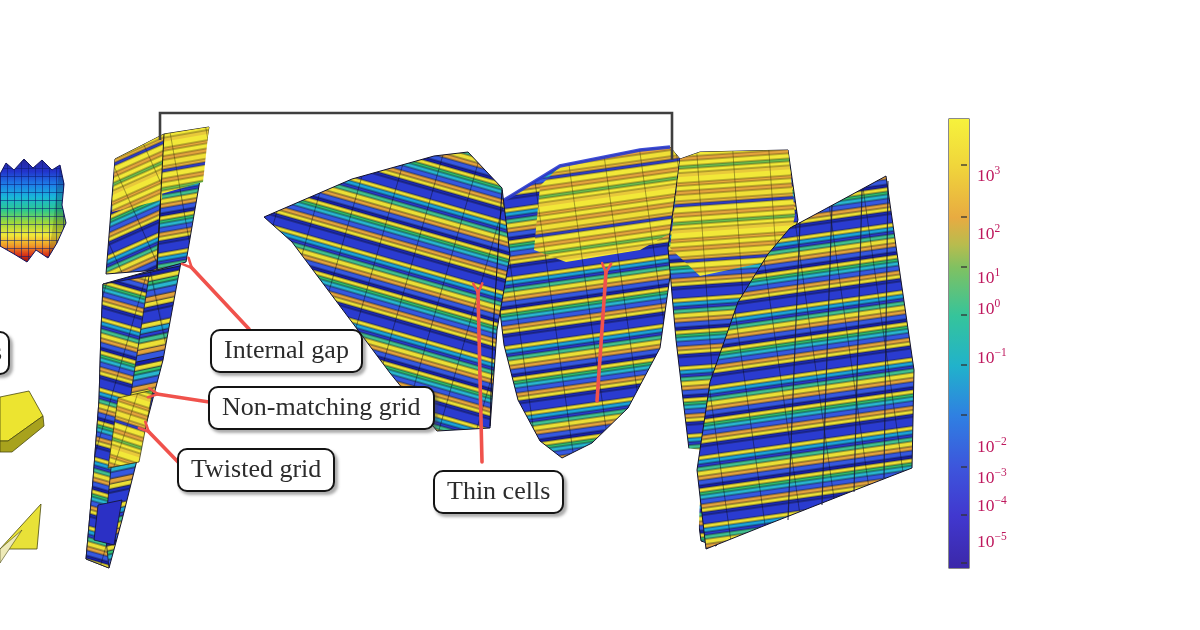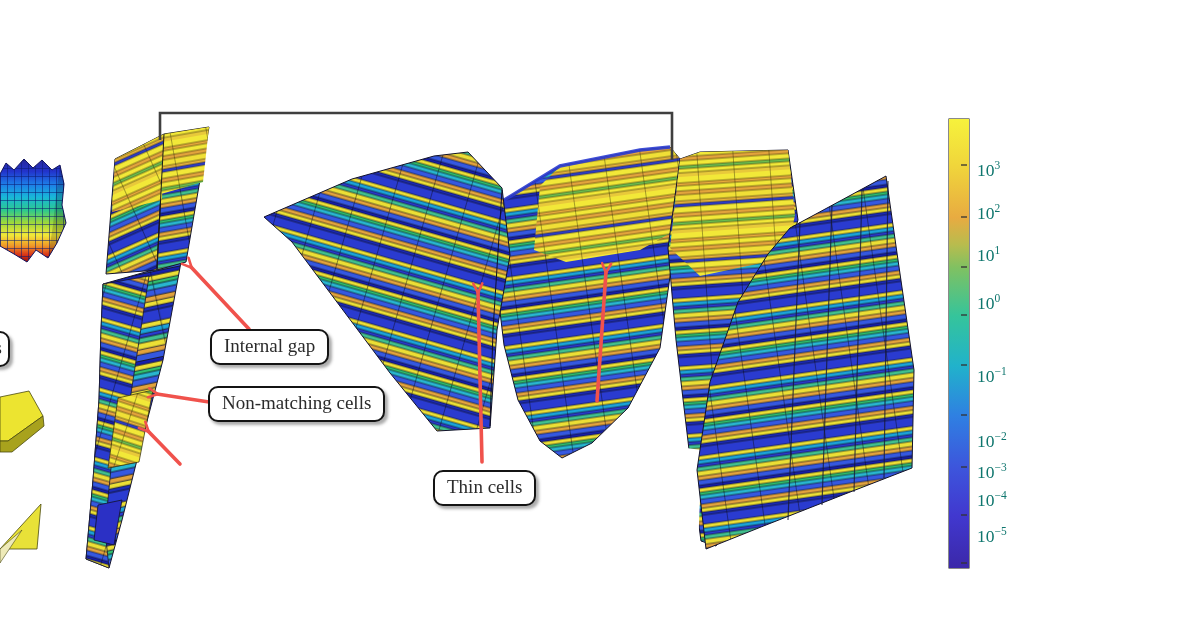--- a/index.html
+++ b/index.html
@@ -1,30 +1,30 @@
 <!DOCTYPE html>
 <html><head>
 <meta charset="utf-8">
 <style>
   html,body{margin:0;padding:0;background:#fff;}
   .stage{position:relative;width:1200px;height:630px;background:#ffffff;overflow:hidden;
          font-family:"Liberation Serif","DejaVu Serif",serif;}
   .scene{position:absolute;left:0;top:0;}
   .ann{position:absolute;background:#fff;border:2.5px solid #141414;border-radius:10px;
-       padding:4px 12px 6px;font-size:19px;font-weight:500;color:#2b2b2b;white-space:nowrap;
+       padding:4px 12px 6px;font-size:26px;font-weight:500;color:#2b2b2b;white-space:nowrap;
        box-shadow:2.5px 3px 3px rgba(70,70,70,.45);line-height:1.15;}
   .ann.cut{width:34px;text-align:right;padding-right:6px;}
   .cbar-wrap{position:absolute;left:0;top:0;width:1200px;height:630px;pointer-events:none;}
   .cbar{position:absolute;left:948px;top:118px;width:20px;height:449px;
         border:1px solid #8a8a8a;border-radius:1px;
         background:linear-gradient(to bottom,
           #f6f23c 0%, #f0d53b 10.5%, #e8ab41 22%, #b8bc4e 28%, #7fc162 33.2%,
           #35c49b 43.9%, #21b2cb 55%, #2f80e2 66.1%, #3d55dc 77.7%,
           #4138cf 88.4%, #3b28a9 100%);}
-  .cb-tick{position:absolute;left:977px;font-size:17.5px;color:#0f766e;line-height:22px;}
+  .cb-tick{position:absolute;left:977px;font-size:17.5px;color:#be185d;line-height:32px;}
   .cb-tick sup{font-size:11.5px;}
   .cb-mark{position:absolute;left:961px;width:6px;height:2px;background:#333;opacity:.65;}
 </style>
 </head>
 <body>
 
 <div class="stage">
 
   <svg class="scene" width="1200" height="630" viewBox="0 0 1200 630" xmlns="http://www.w3.org/2000/svg" xmlns:xlink="http://www.w3.org/1999/xlink">
     <defs>
@@ -167,38 +167,39 @@
       <line x1="249" y1="329" x2="191" y2="267" marker-end="url(#arrowV)"></line>
       <line x1="209" y1="402" x2="157" y2="394" marker-end="url(#arrowV)"></line>
       <line x1="180" y1="464" x2="148" y2="431" marker-end="url(#arrowV)"></line>
       <line x1="482" y1="462" x2="478" y2="292" marker-end="url(#arrowV)"></line>
       <line x1="597" y1="401" x2="606" y2="272" marker-end="url(#arrowV)"></line>
     </g>
   </svg>
 
   <div class="ann cut" style="left:-46px;top:331px">s</div>
   <div class="ann" style="left:210px;top:329px">Internal gap</div>
-  <div class="ann" style="left:208px;top:386px">Non-matching cells</div>
+  <div class="ann" style="left:208px;top:386px">Non-matching grid</div>
+  <div class="ann" style="left:177px;top:448px">Twisted grid</div>
   <div class="ann" style="left:433px;top:470px">Thin cells</div>
 
   <div class="cbar-wrap">
     <div class="cbar"></div>
     <div class="cb-mark" style="top:164px"></div>
     <div class="cb-mark" style="top:216px"></div>
     <div class="cb-mark" style="top:266px"></div>
     <div class="cb-mark" style="top:314px"></div>
     <div class="cb-mark" style="top:364px"></div>
     <div class="cb-mark" style="top:414px"></div>
     <div class="cb-mark" style="top:466px"></div>
     <div class="cb-mark" style="top:514px"></div>
     <div class="cb-mark" style="top:562px"></div>
 
     <div class="cb-tick" style="top:154px"><span>10</span><sup>3</sup></div>
-    <div class="cb-tick" style="top:197px"><span>10</span><sup>2</sup></div>
-    <div class="cb-tick" style="top:239px"><span>10</span><sup>1</sup></div>
+    <div class="cb-tick" style="top:212px"><span>10</span><sup>2</sup></div>
+    <div class="cb-tick" style="top:256px"><span>10</span><sup>1</sup></div>
     <div class="cb-tick" style="top:287px"><span>10</span><sup>0</sup></div>
-    <div class="cb-tick" style="top:360px"><span>10</span><sup>−1</sup></div>
+    <div class="cb-tick" style="top:336px"><span>10</span><sup>−1</sup></div>
     <div class="cb-tick" style="top:425px"><span>10</span><sup>−2</sup></div>
     <div class="cb-tick" style="top:456px"><span>10</span><sup>−3</sup></div>
     <div class="cb-tick" style="top:484px"><span>10</span><sup>−4</sup></div>
     <div class="cb-tick" style="top:520px"><span>10</span><sup>−5</sup></div>
   </div>
 </div>
 
 </body></html>

